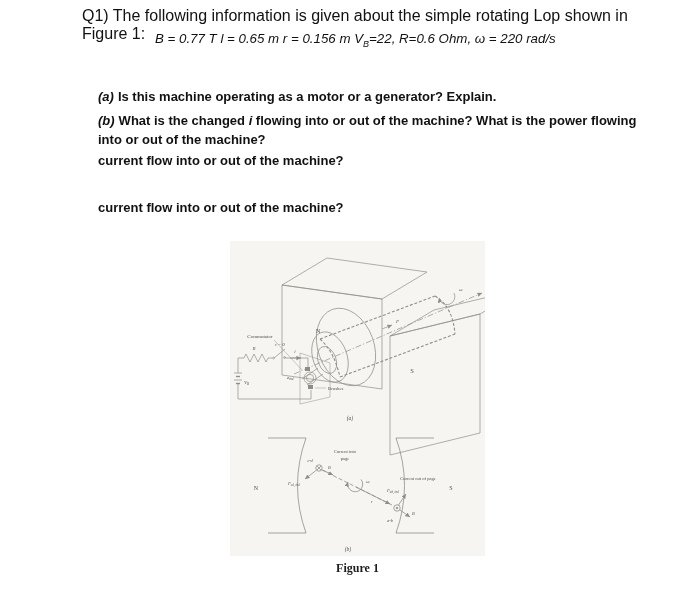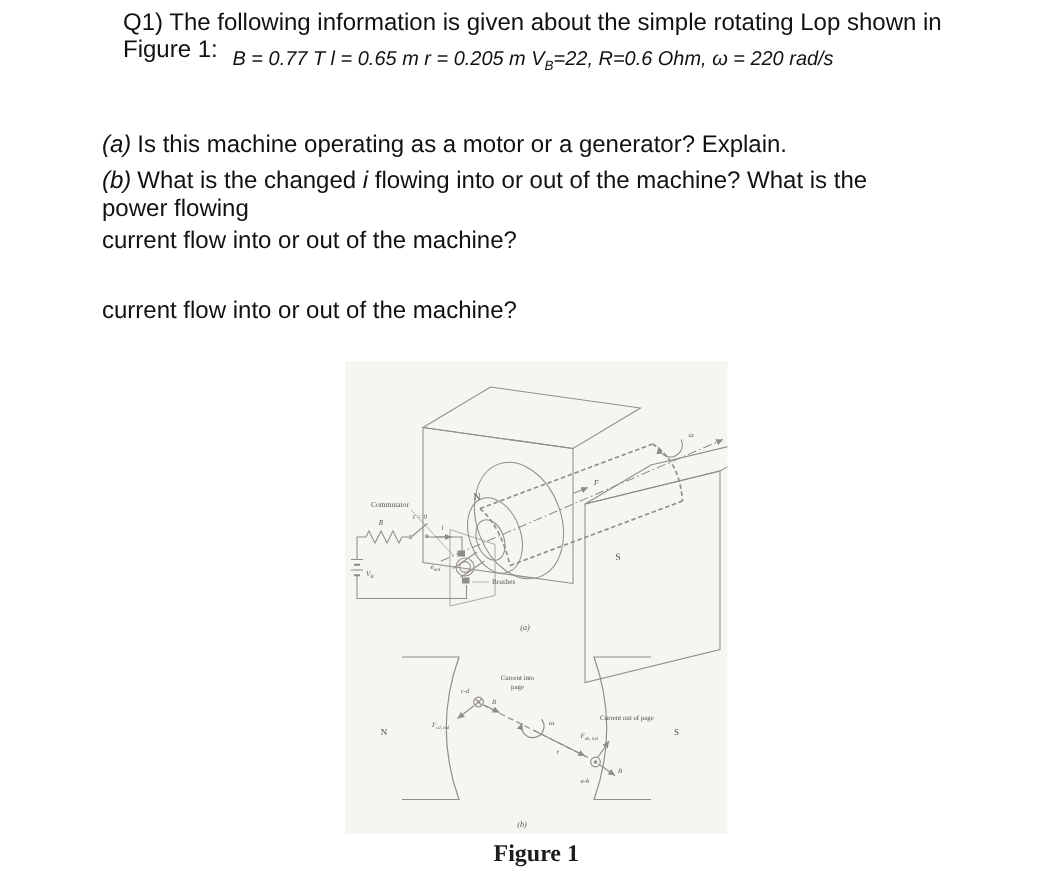--- a/index.html
+++ b/index.html
@@ -4,46 +4,47 @@
 <style>
   html,body { margin:0; padding:0; }
   body {
     width:700px; height:592px; background:#ffffff; position:relative;
     font-family:"Liberation Sans", sans-serif; color:#111;
     overflow:hidden;
   }
   #title { position:absolute; left:82px; top:7px; font-size:16px; width:560px; }
   #given { position:absolute; left:155px; top:31px; font-size:13.3px; font-style:italic; }
   #given sub { font-size:9px; }
-  .q { position:absolute; left:68px; width:552px; font-size:16px; line-height:19px; }
+  .q { position:absolute; left:98px; width:552px; font-size:13px; line-height:19px;font-weight:bold; }
   .qlabel { font-style:italic; margin-right:4px; }
   .em { font-style:italic; }
   #qa { top:87px; } #qb { top:111px; } #qc { top:151px; } #qd { top:198px; }
   #fig { position:absolute; left:230px; top:241px; width:255px; height:315px; background:#f6f5f2; }
   #figcap {
     position:absolute; left:230px; top:561px; width:255px; text-align:center;
-    font-family:"Liberation Serif", serif; font-weight:bold; font-size:16px; color:#1d1d1d;
+    font-family:"Liberation Serif", serif; font-weight:bold; font-size:12px; color:#1d1d1d;
   }
   svg text { font-family:"Liberation Serif", serif; fill:#55534c; }
   .it { font-style:italic; }
 </style>
 </head>
 <body>
 
 <div id="title">Q1) The following information is given about the simple rotating Lop shown in Figure 1:</div>
 
-<div id="given"><span>B = 0.77 T   l = 0.65 m r = 0.205 m  V</span><sub>B</sub><span>=22,  R=0.6  Ohm, ω = 220 rad/s</span></div>
+<div id="given"><span>B = 0.77 T   l = 0.65 m r = 0.156 m  V</span><sub>B</sub><span>=22,  R=0.6  Ohm, ω = 220 rad/s</span></div>
 
 <div class="q" id="qa">
   <div><span class="qlabel">(a)</span><span>Is this machine operating as a motor or a generator? Explain.</span><span class="em"></span><span></span></div>
   <div></div>
 </div>
 
 <div class="q" id="qb">
   <div><span class="qlabel">(b)</span><span>What is the changed </span><span class="em">i</span><span> flowing into or out of the machine? What is the power flowing</span></div>
+  <div>into or out of the machine?</div>
 </div>
 
 <div class="q" id="qc">
   <div>current flow into or out of the machine?</div>
 </div>
 
 <div class="q" id="qd">
   <div>current flow into or out of the machine?</div>
 </div>
 

